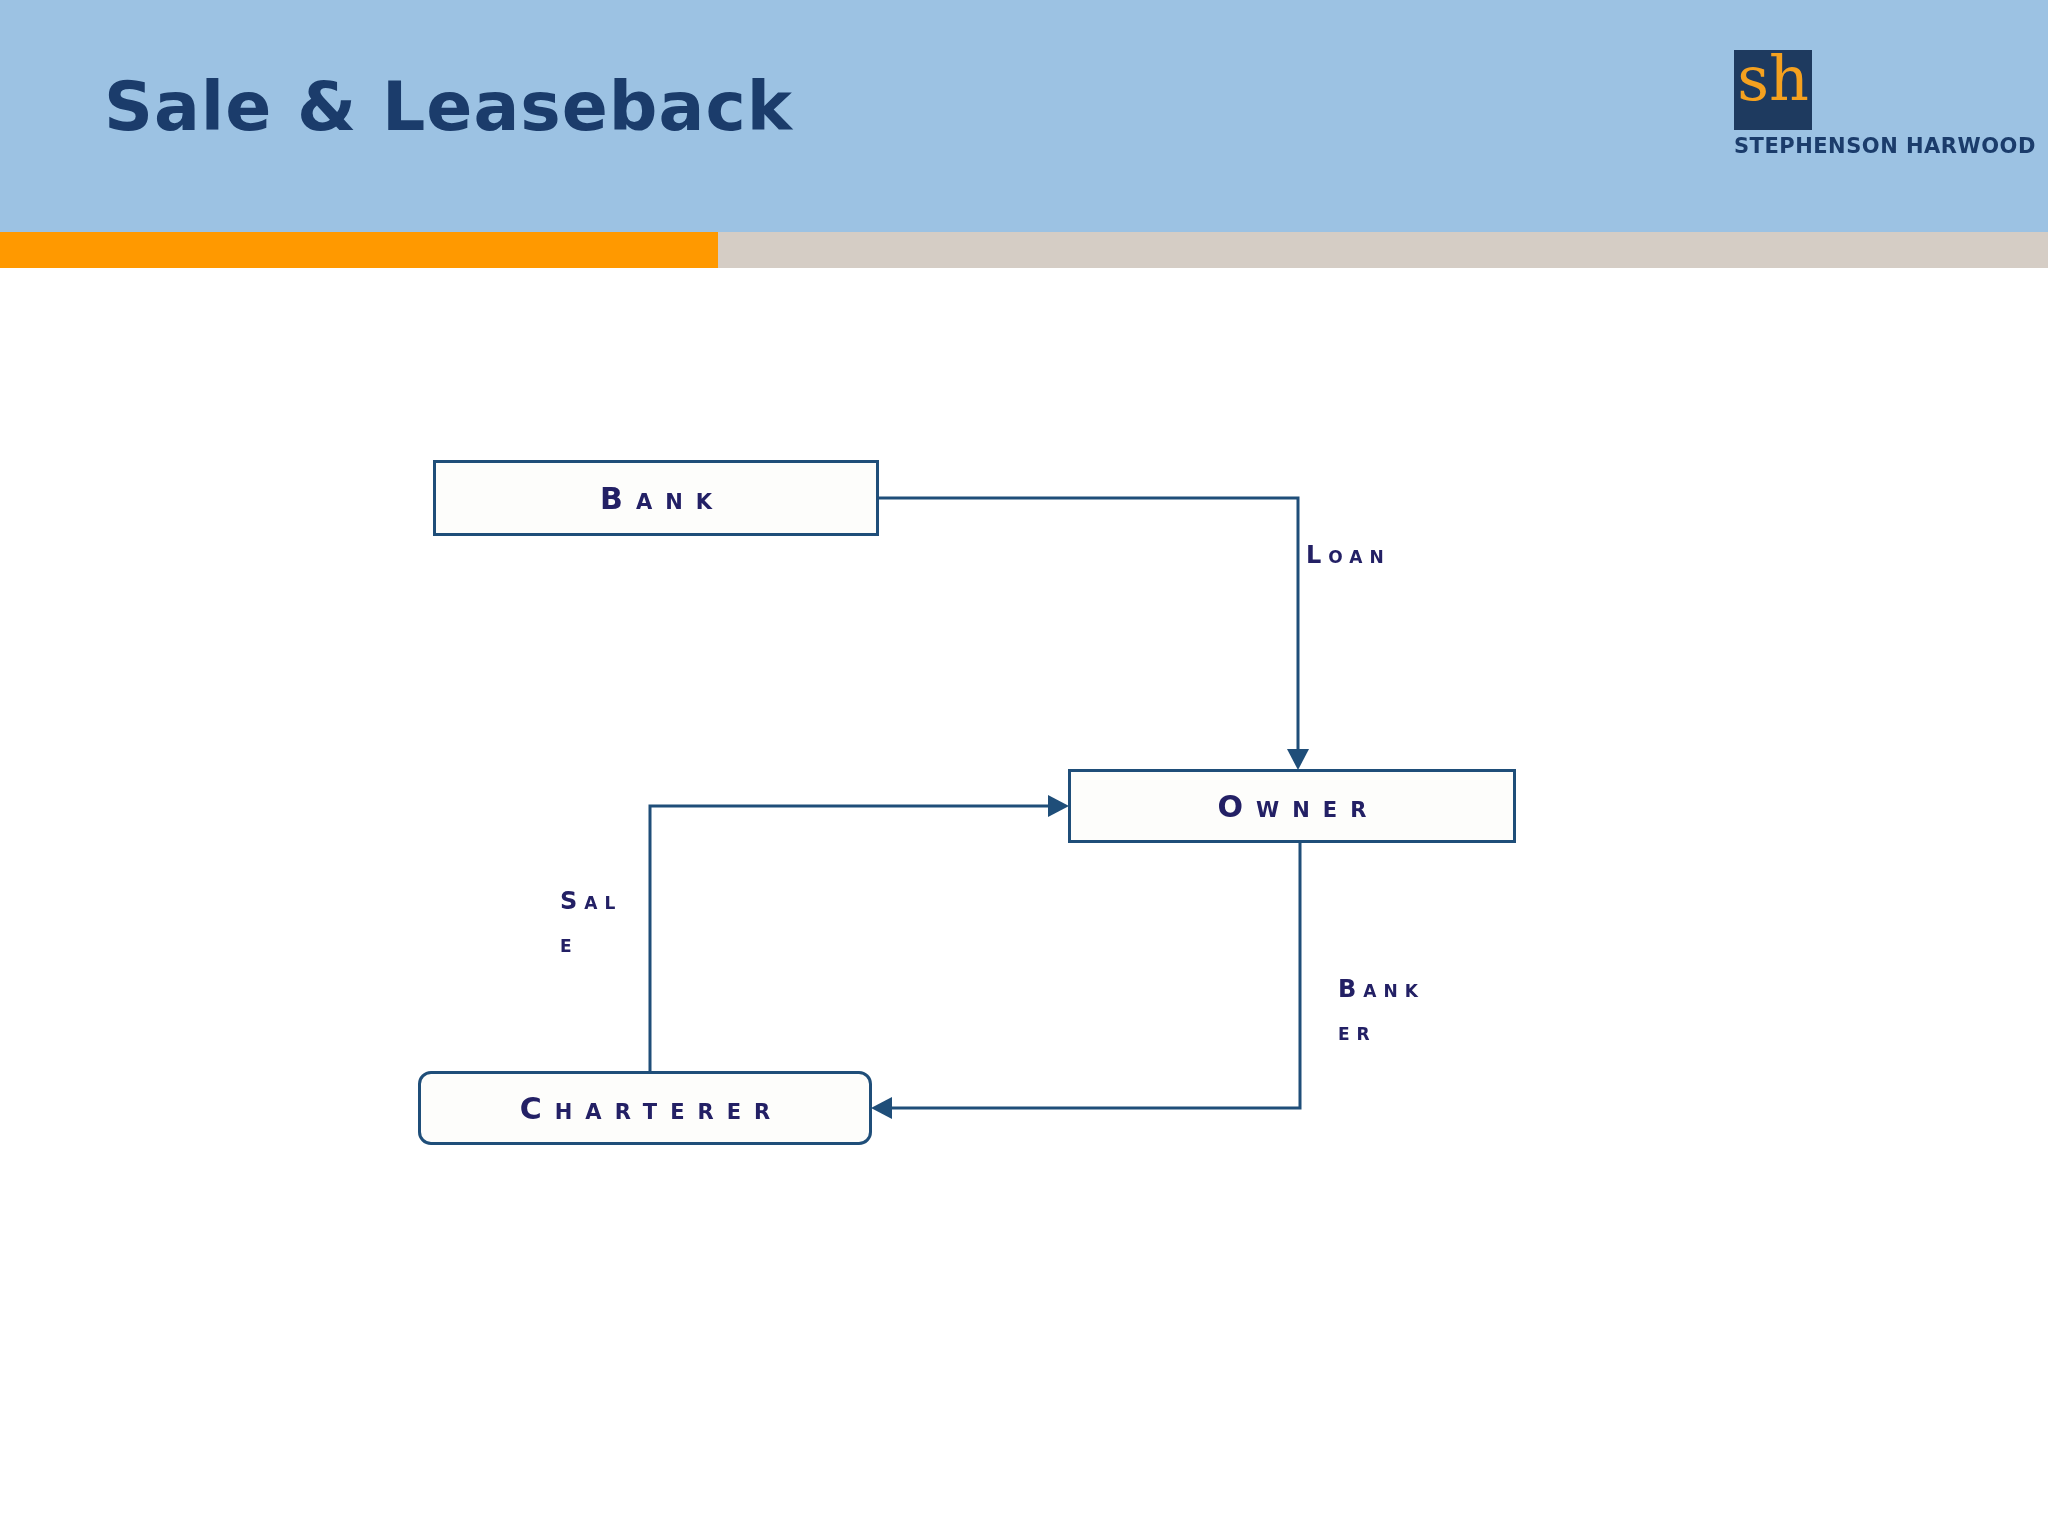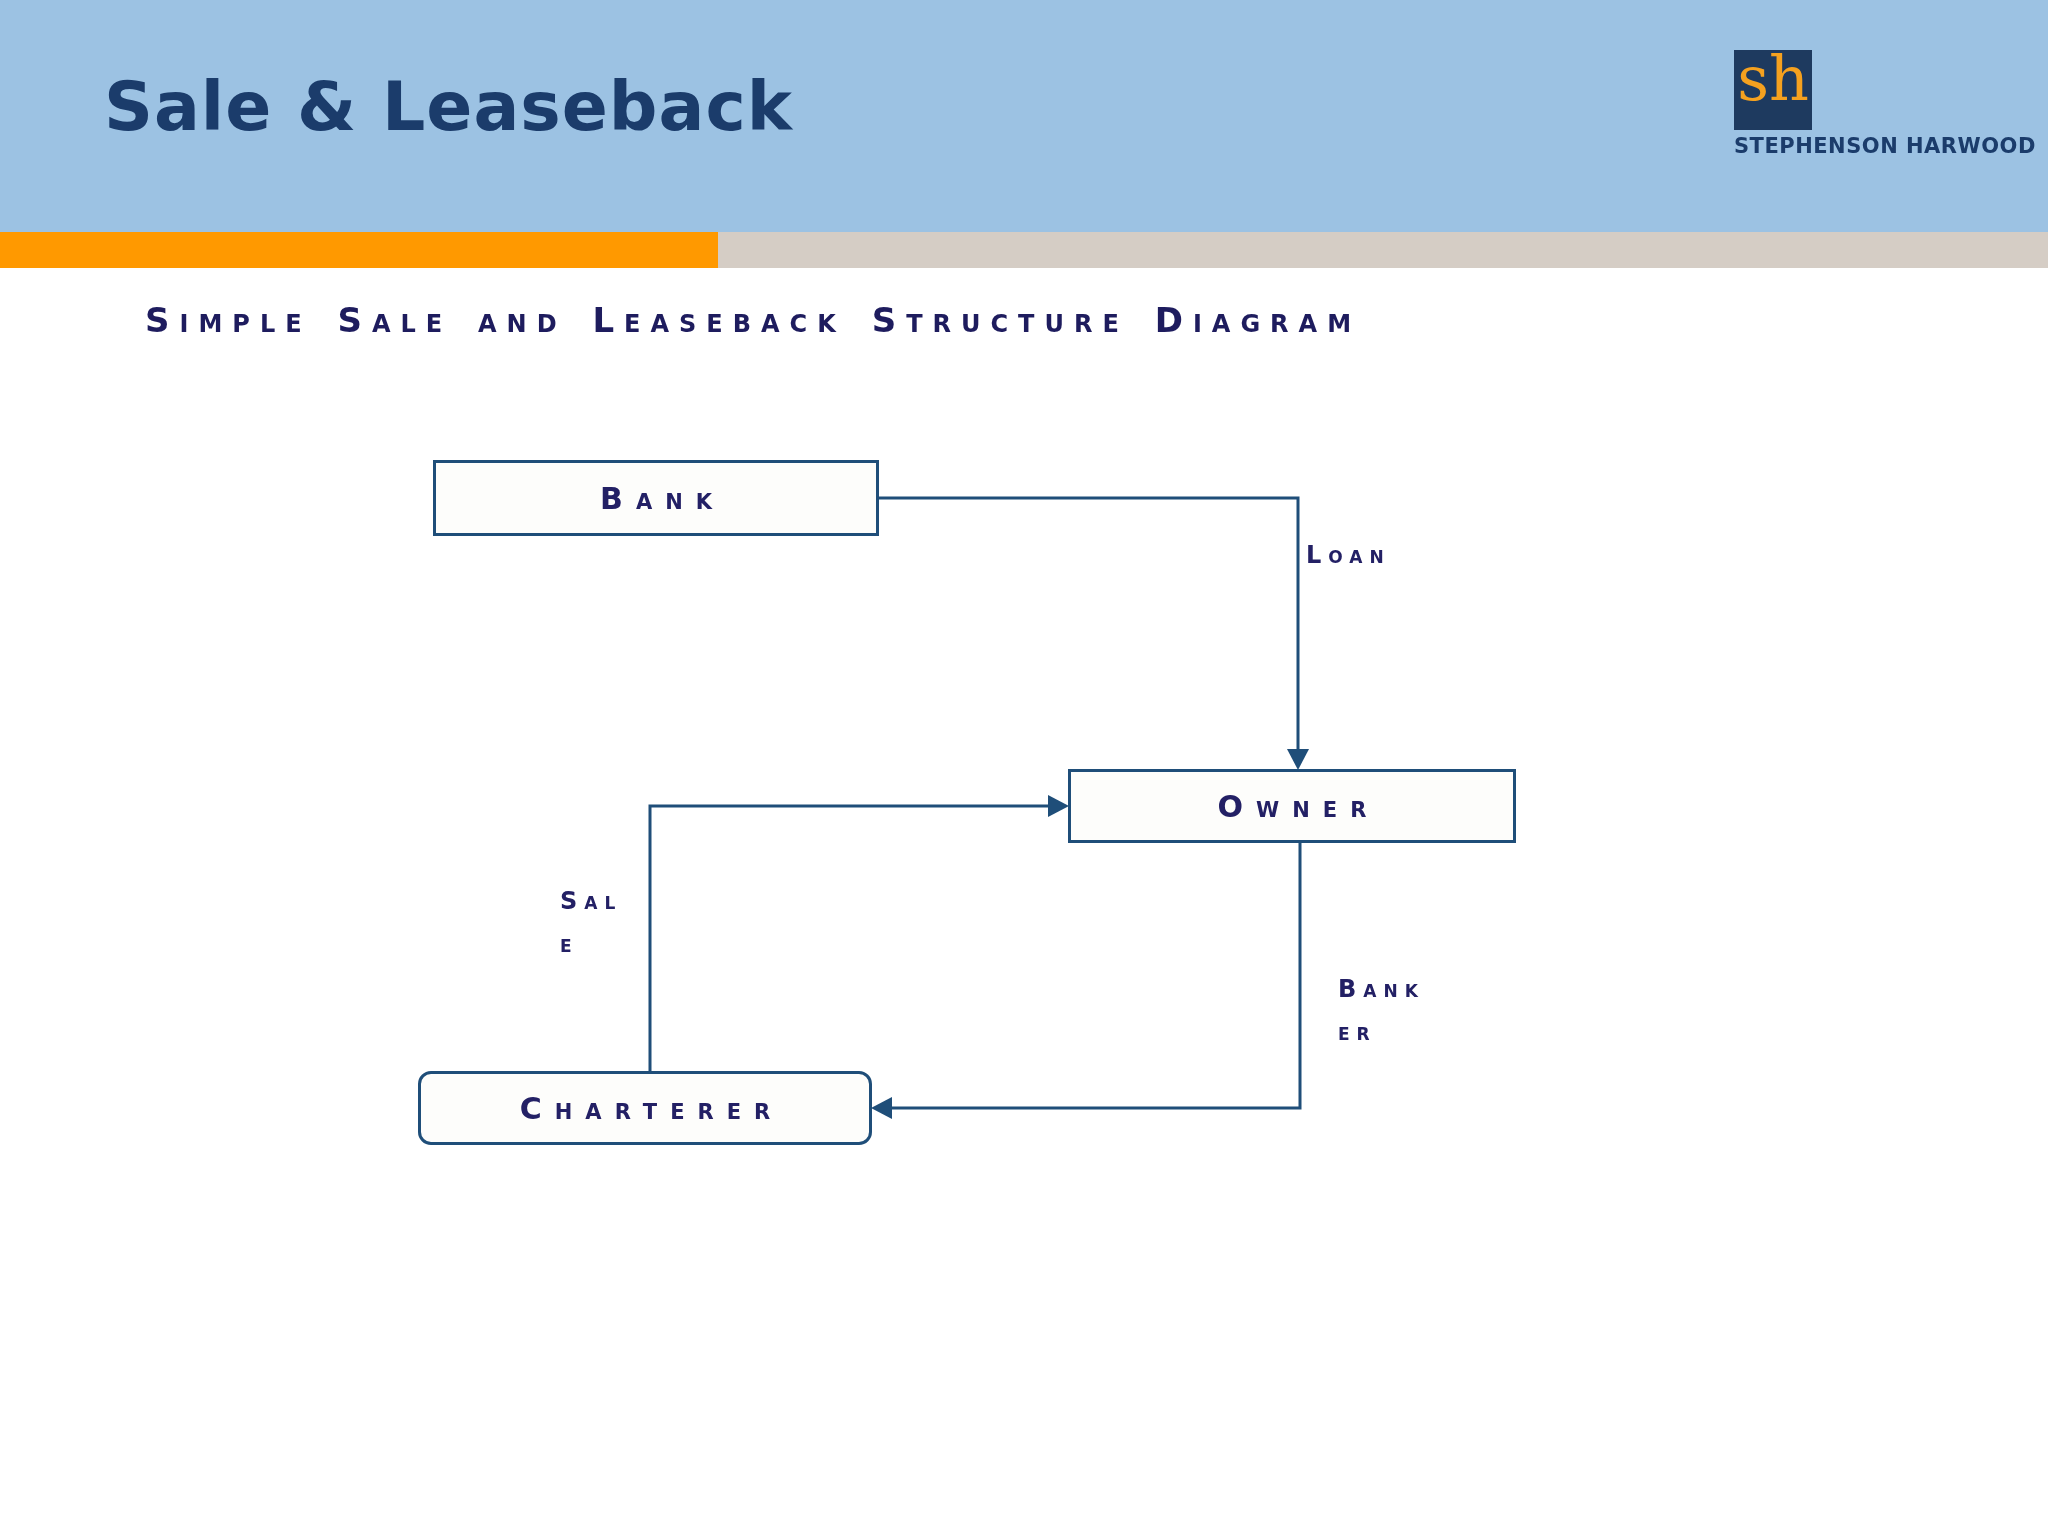--- a/index.html
+++ b/index.html
@@ -129,21 +129,20 @@
     <h1 class="slide-title">Sale &amp; Leaseback</h1>
     <div class="logo-square">
       <span class="logo-monogram">sh</span>
     </div>
     <div class="logo-wordmark">STEPHENSON HARWOOD</div>
   </div>
 
   <div class="bar-orange"></div>
   <div class="bar-gray"></div>
 
-  <div class="diagram-heading">Simple Sale and Leaseback Structure Diagram</div>
 
   <svg class="connectors" viewBox="0 0 2048 1536" xmlns="http://www.w3.org/2000/svg">
 
     <polyline points="859,498 1298,498 1298,752" fill="none" stroke="#1F4E79" stroke-width="3"></polyline>
     <polygon points="1287,749 1309,749 1298,770" fill="#1F4E79"></polygon>
 
     <polyline points="650,1071 650,806 1050,806" fill="none" stroke="#1F4E79" stroke-width="3"></polyline>
     <polygon points="1048,795 1048,817 1069,806" fill="#1F4E79"></polygon>
 
     <polyline points="1300,843 1300,1108 890,1108" fill="none" stroke="#1F4E79" stroke-width="3"></polyline>

